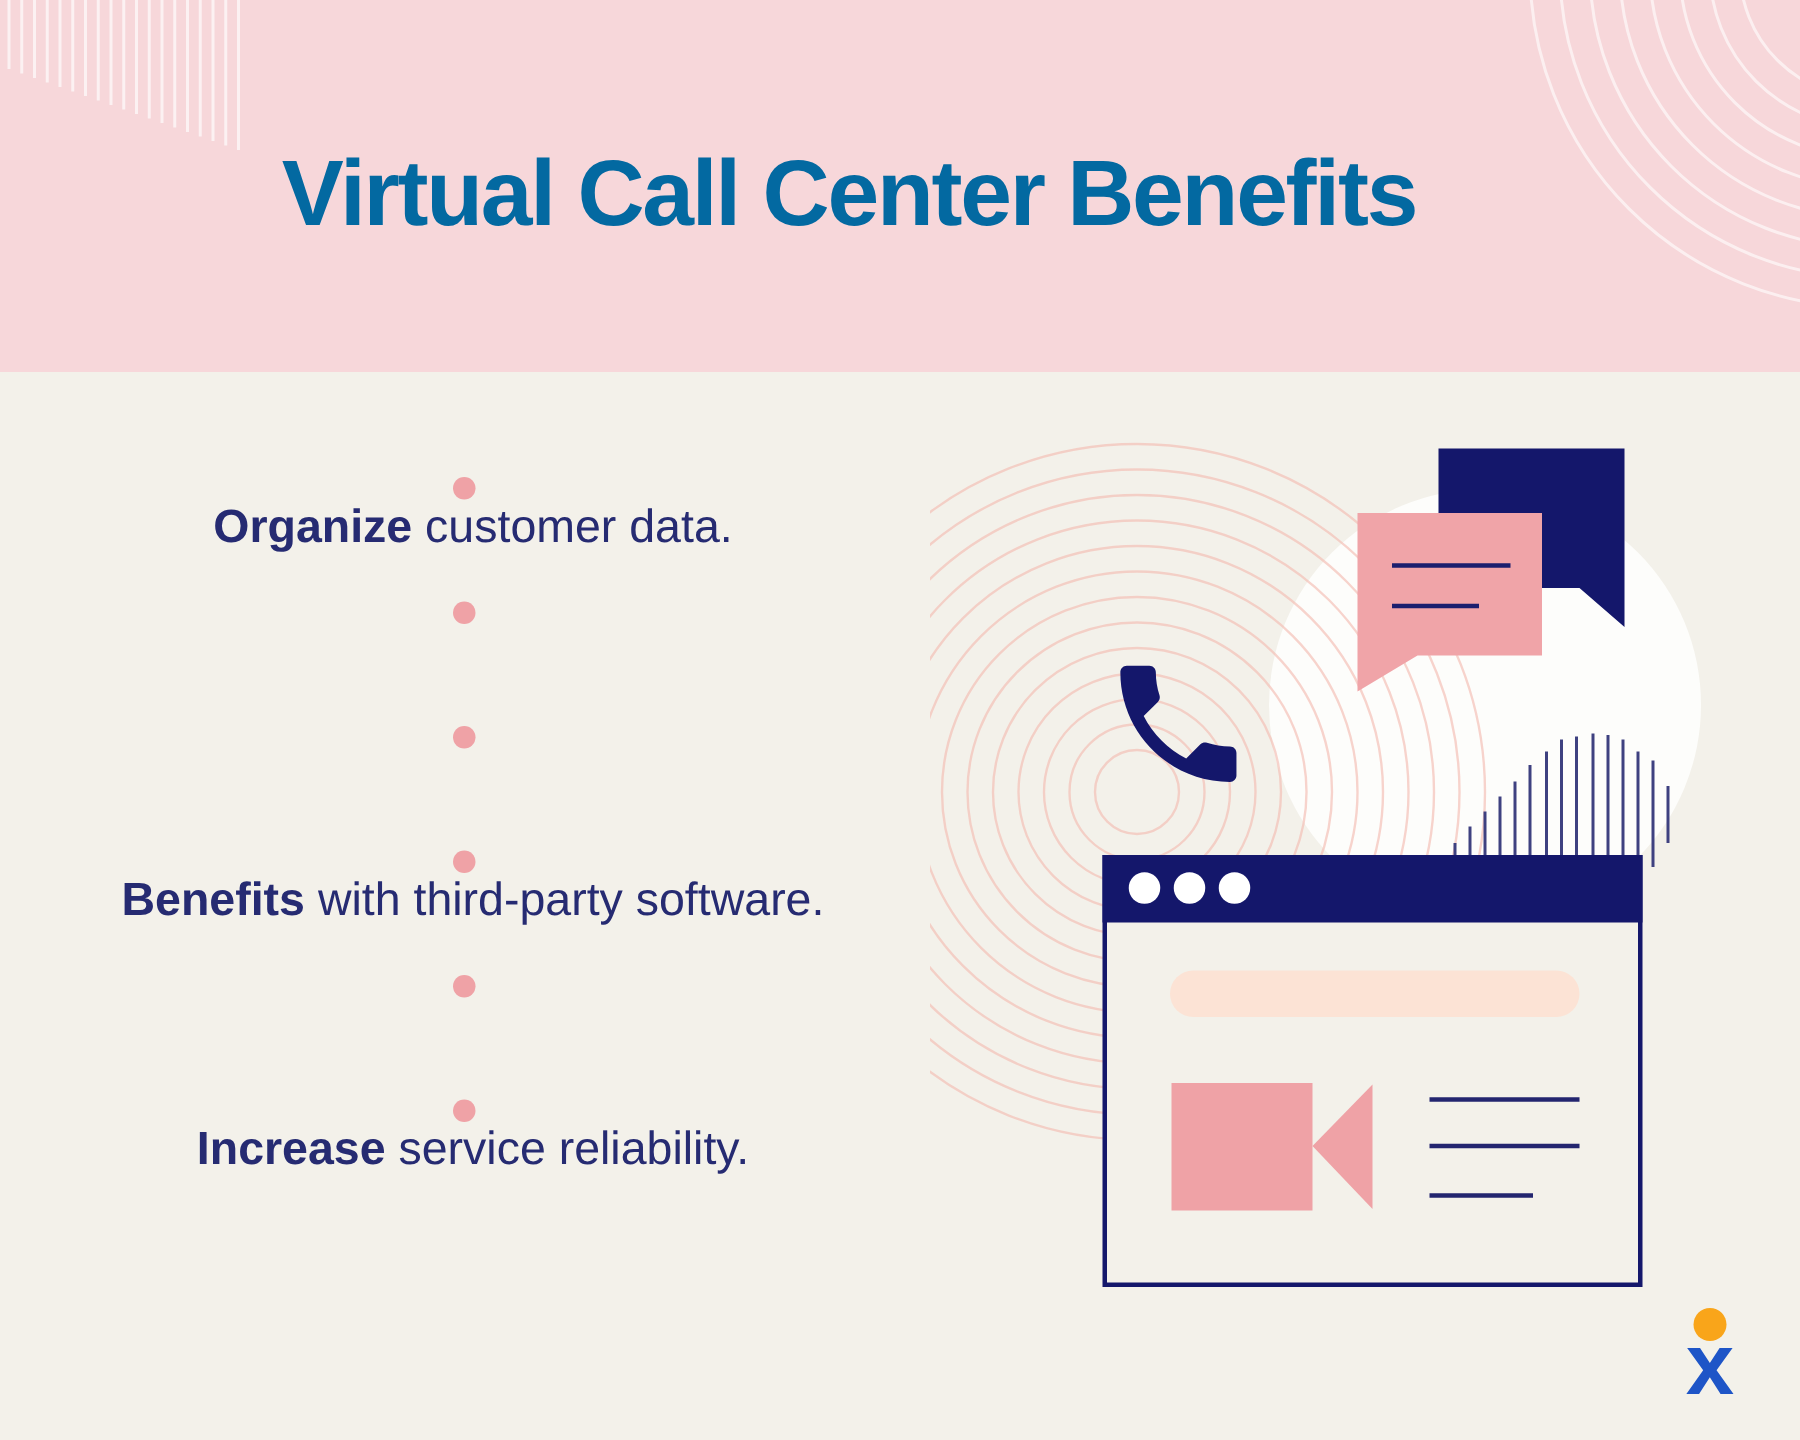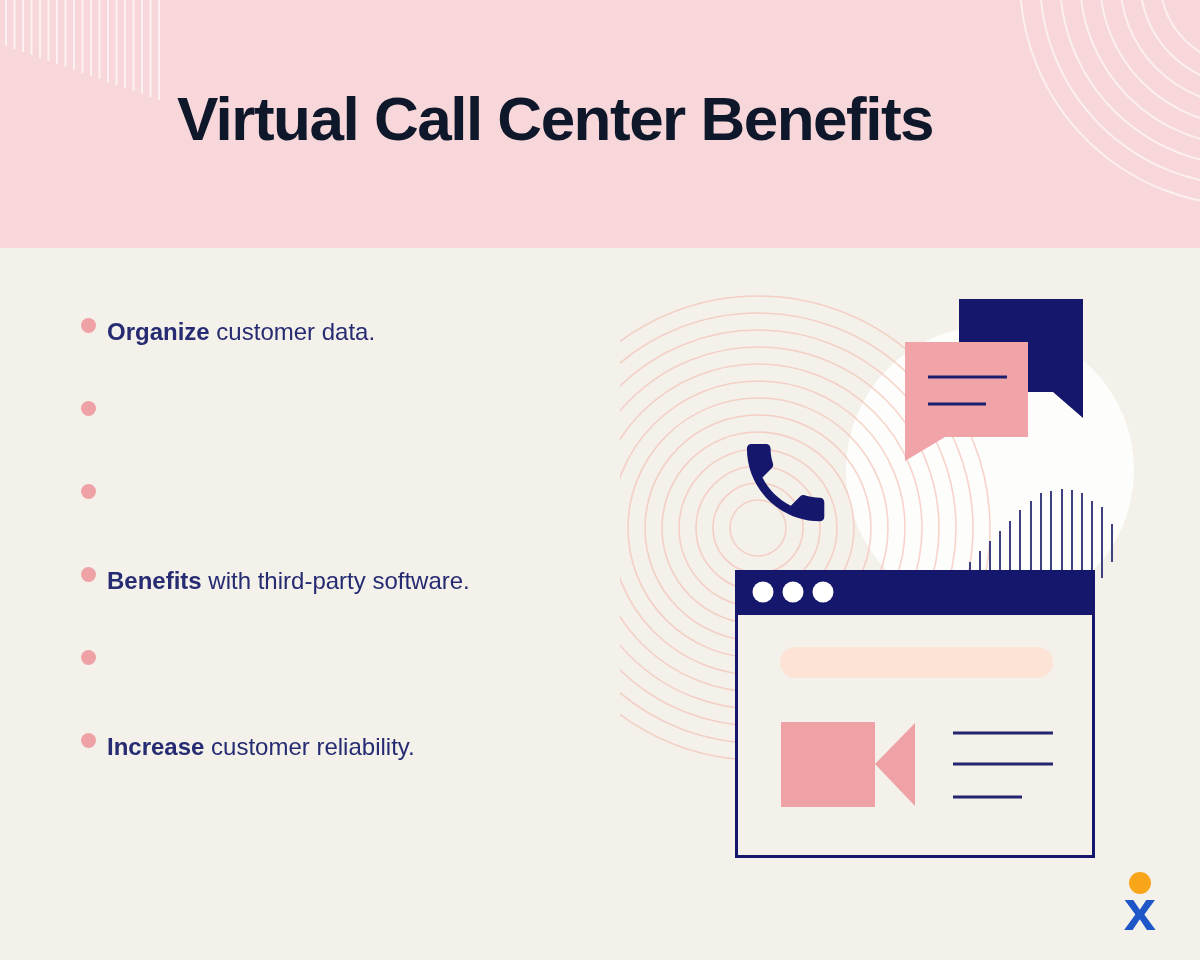--- a/index.html
+++ b/index.html
@@ -6,30 +6,30 @@
   .page{
     position:relative;width:1200px;height:960px;overflow:hidden;
     background:#f3f1ea;font-family:"Liberation Sans",sans-serif;
   }
   .header{
     position:absolute;top:0;left:0;width:1200px;height:248px;
     background:#f7d7da;
   }
   .header-deco{position:absolute;top:0;left:0;}
   .title{
-    position:absolute;top:78px;left:0;width:1100px;margin:5px;
+    position:absolute;top:78px;left:0;width:1100px;margin:16px;
     text-align:center;font-size:62px;line-height:72px;font-weight:bold;
-    letter-spacing:-1.5px;color:#0f172a;
+    letter-spacing:-1.5px;color:#0369a1;
   }
   .benefits{
     position:absolute;left:81px;top:318px;margin:0;padding:0;list-style:none;
   }
   .benefit{
-    display:flex;align-items:flex-start;height:32px;margin-bottom:51px;
-    font-size:24px;color:#262b72;white-space:pre;
+    display:flex;align-items:center;height:32px;margin-bottom:51px;
+    font-size:31px;color:#262b72;white-space:pre;flex-direction:column;
   }
   .bullet{
     width:15px;height:15px;border-radius:50%;background:#efa2a6;
     margin-right:11px;flex:0 0 15px;
   }
   .lead{font-weight:bold;}
   .illustration{position:absolute;left:620px;top:248px;}
   .logo{position:absolute;left:1100px;top:868px;width:80px;height:80px;}
   .logo-dot{
     position:absolute;left:29px;top:4px;width:22px;height:22px;
@@ -95,21 +95,21 @@
     </li>
     <li class="benefit">
       <span class="bullet"></span>
       <span><b class="lead">Benefits</b><span> with third-party software.</span></span>
     </li>
     <li class="benefit">
       <span class="bullet"></span>
     </li>
     <li class="benefit">
       <span class="bullet"></span>
-      <span><b class="lead">Increase</b><span> customer reliability.</span></span>
+      <span><b class="lead">Increase</b><span> service reliability.</span></span>
     </li>
   </ul>
 
   <svg class="illustration" width="580" height="712" viewBox="620 248 580 712">
 
     <circle cx="990" cy="470" r="144" fill="#fdfdfb"></circle>
 
     <g stroke="#f4beb4" stroke-width="1.6" fill="none" opacity="0.65">
       <circle cx="758" cy="528" r="28"></circle>
         <circle cx="758" cy="528" r="45"></circle>

